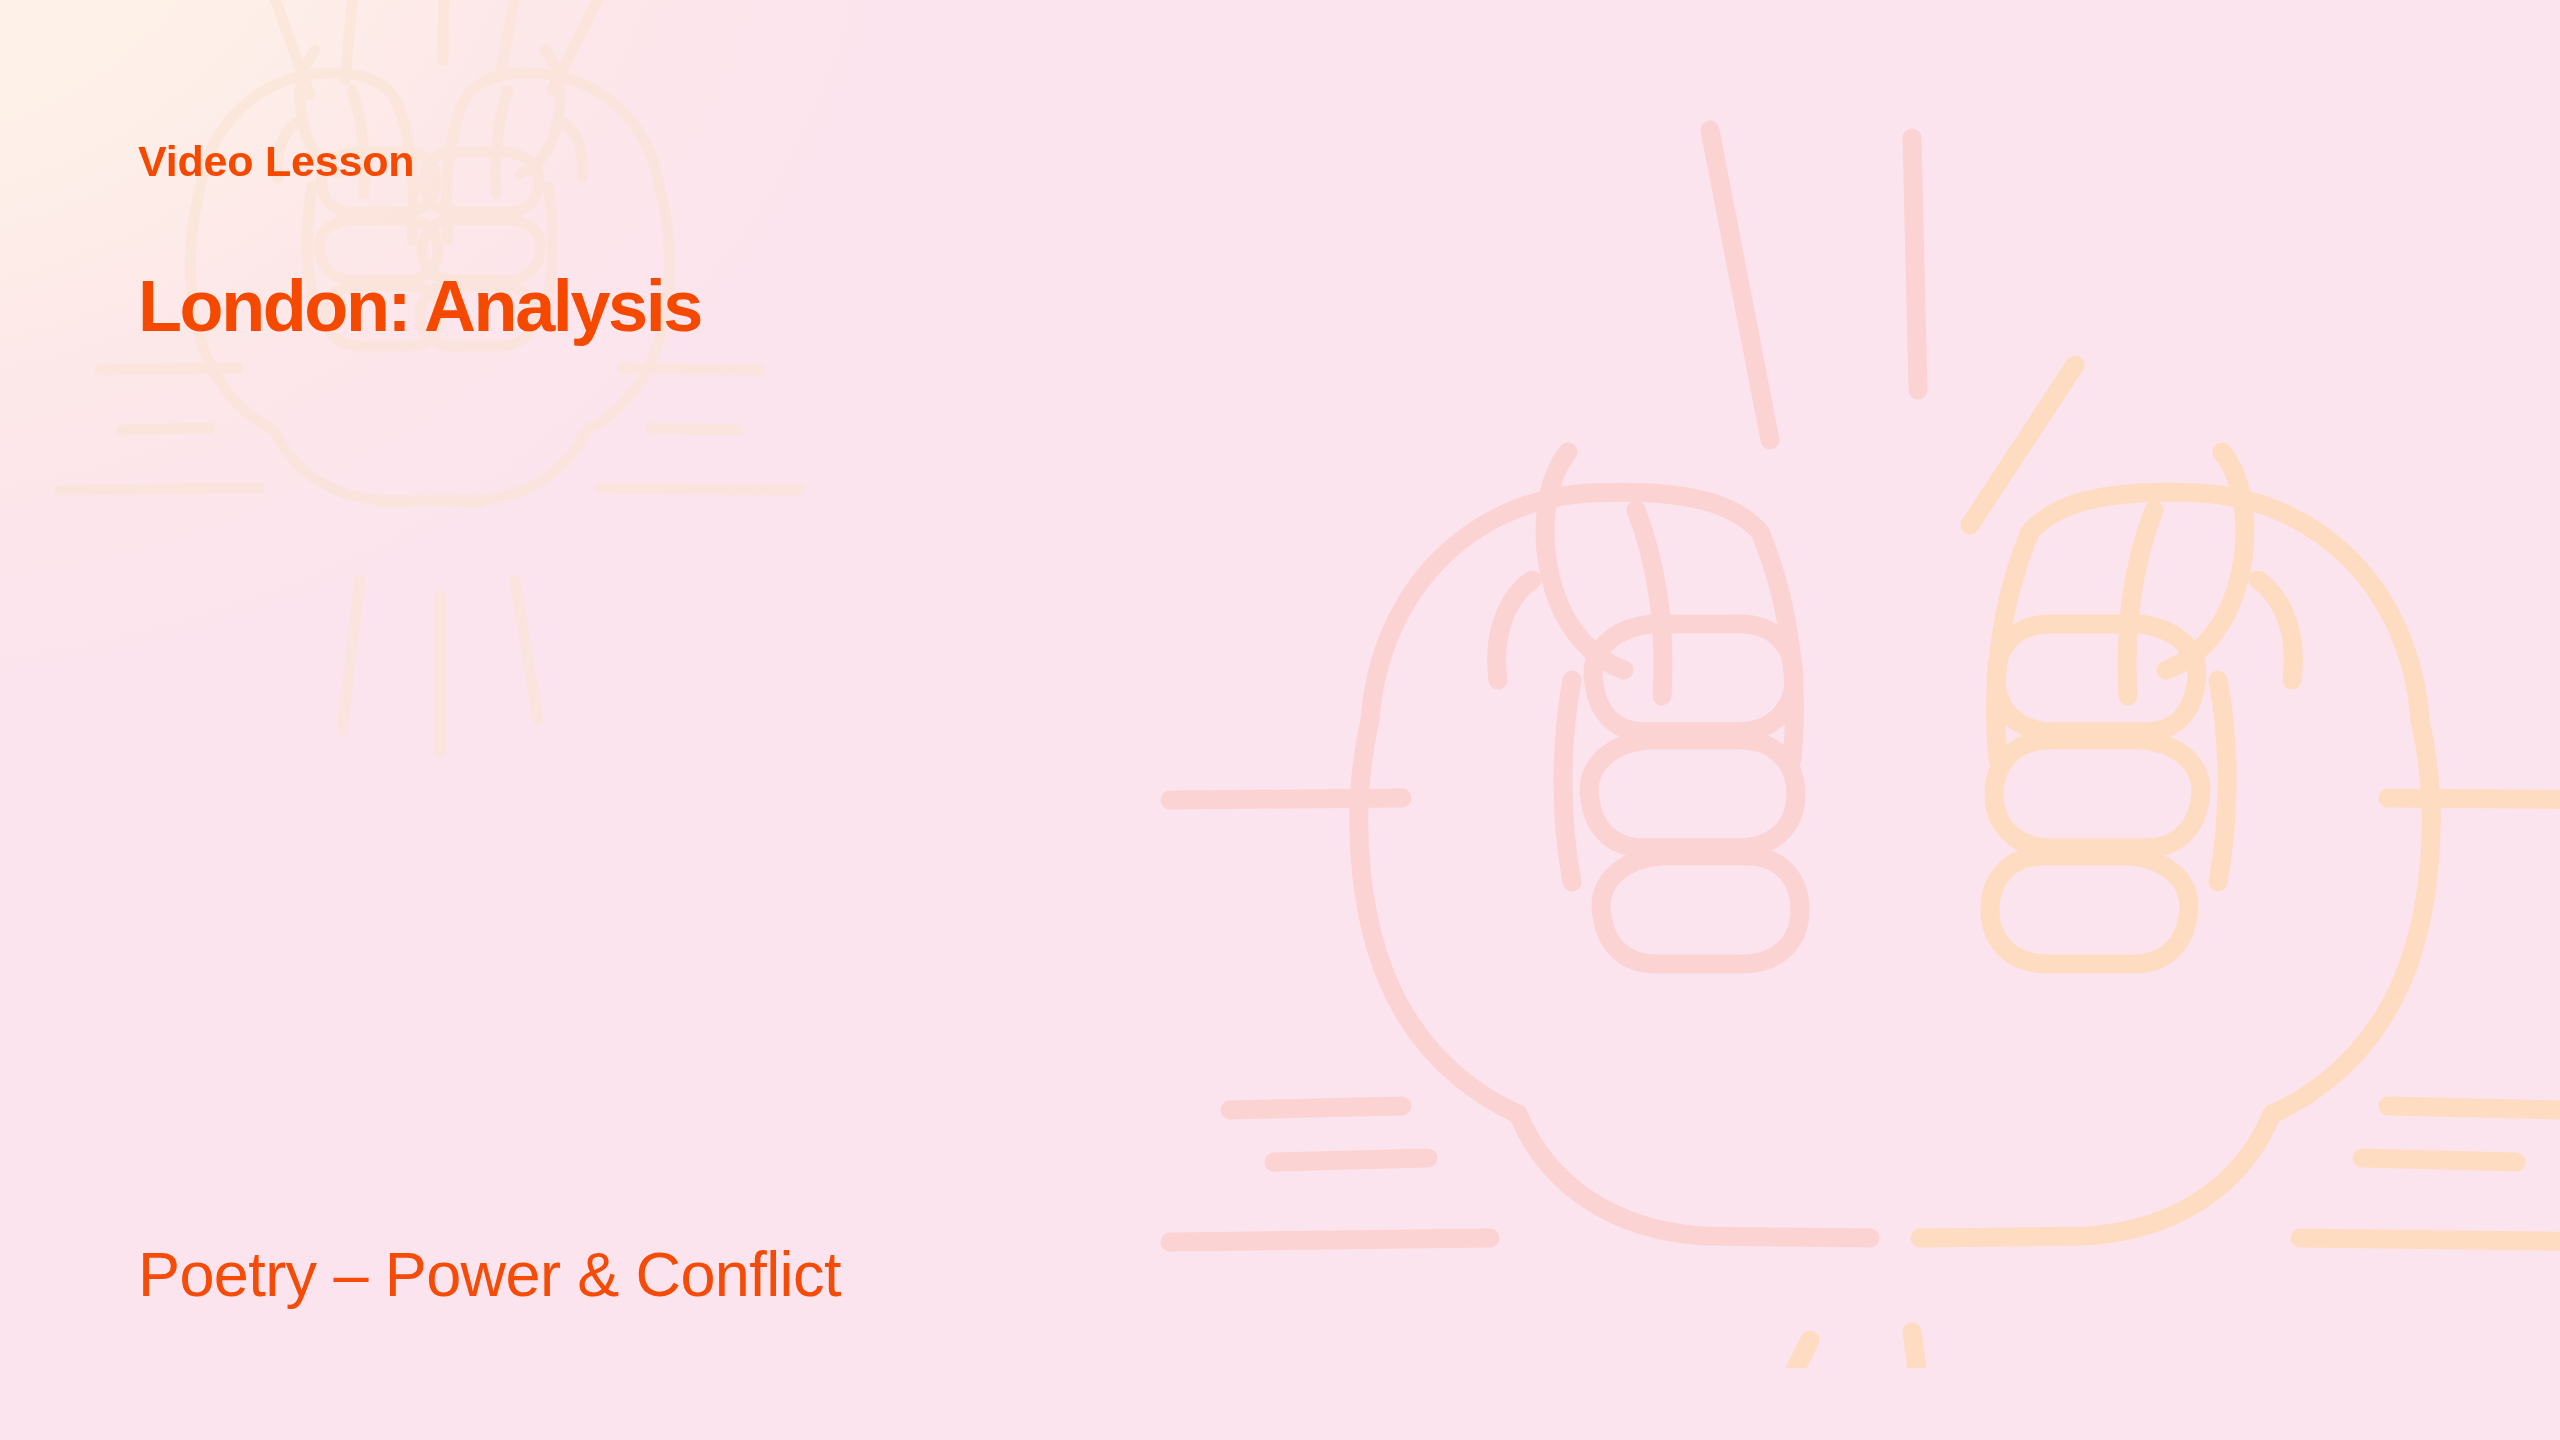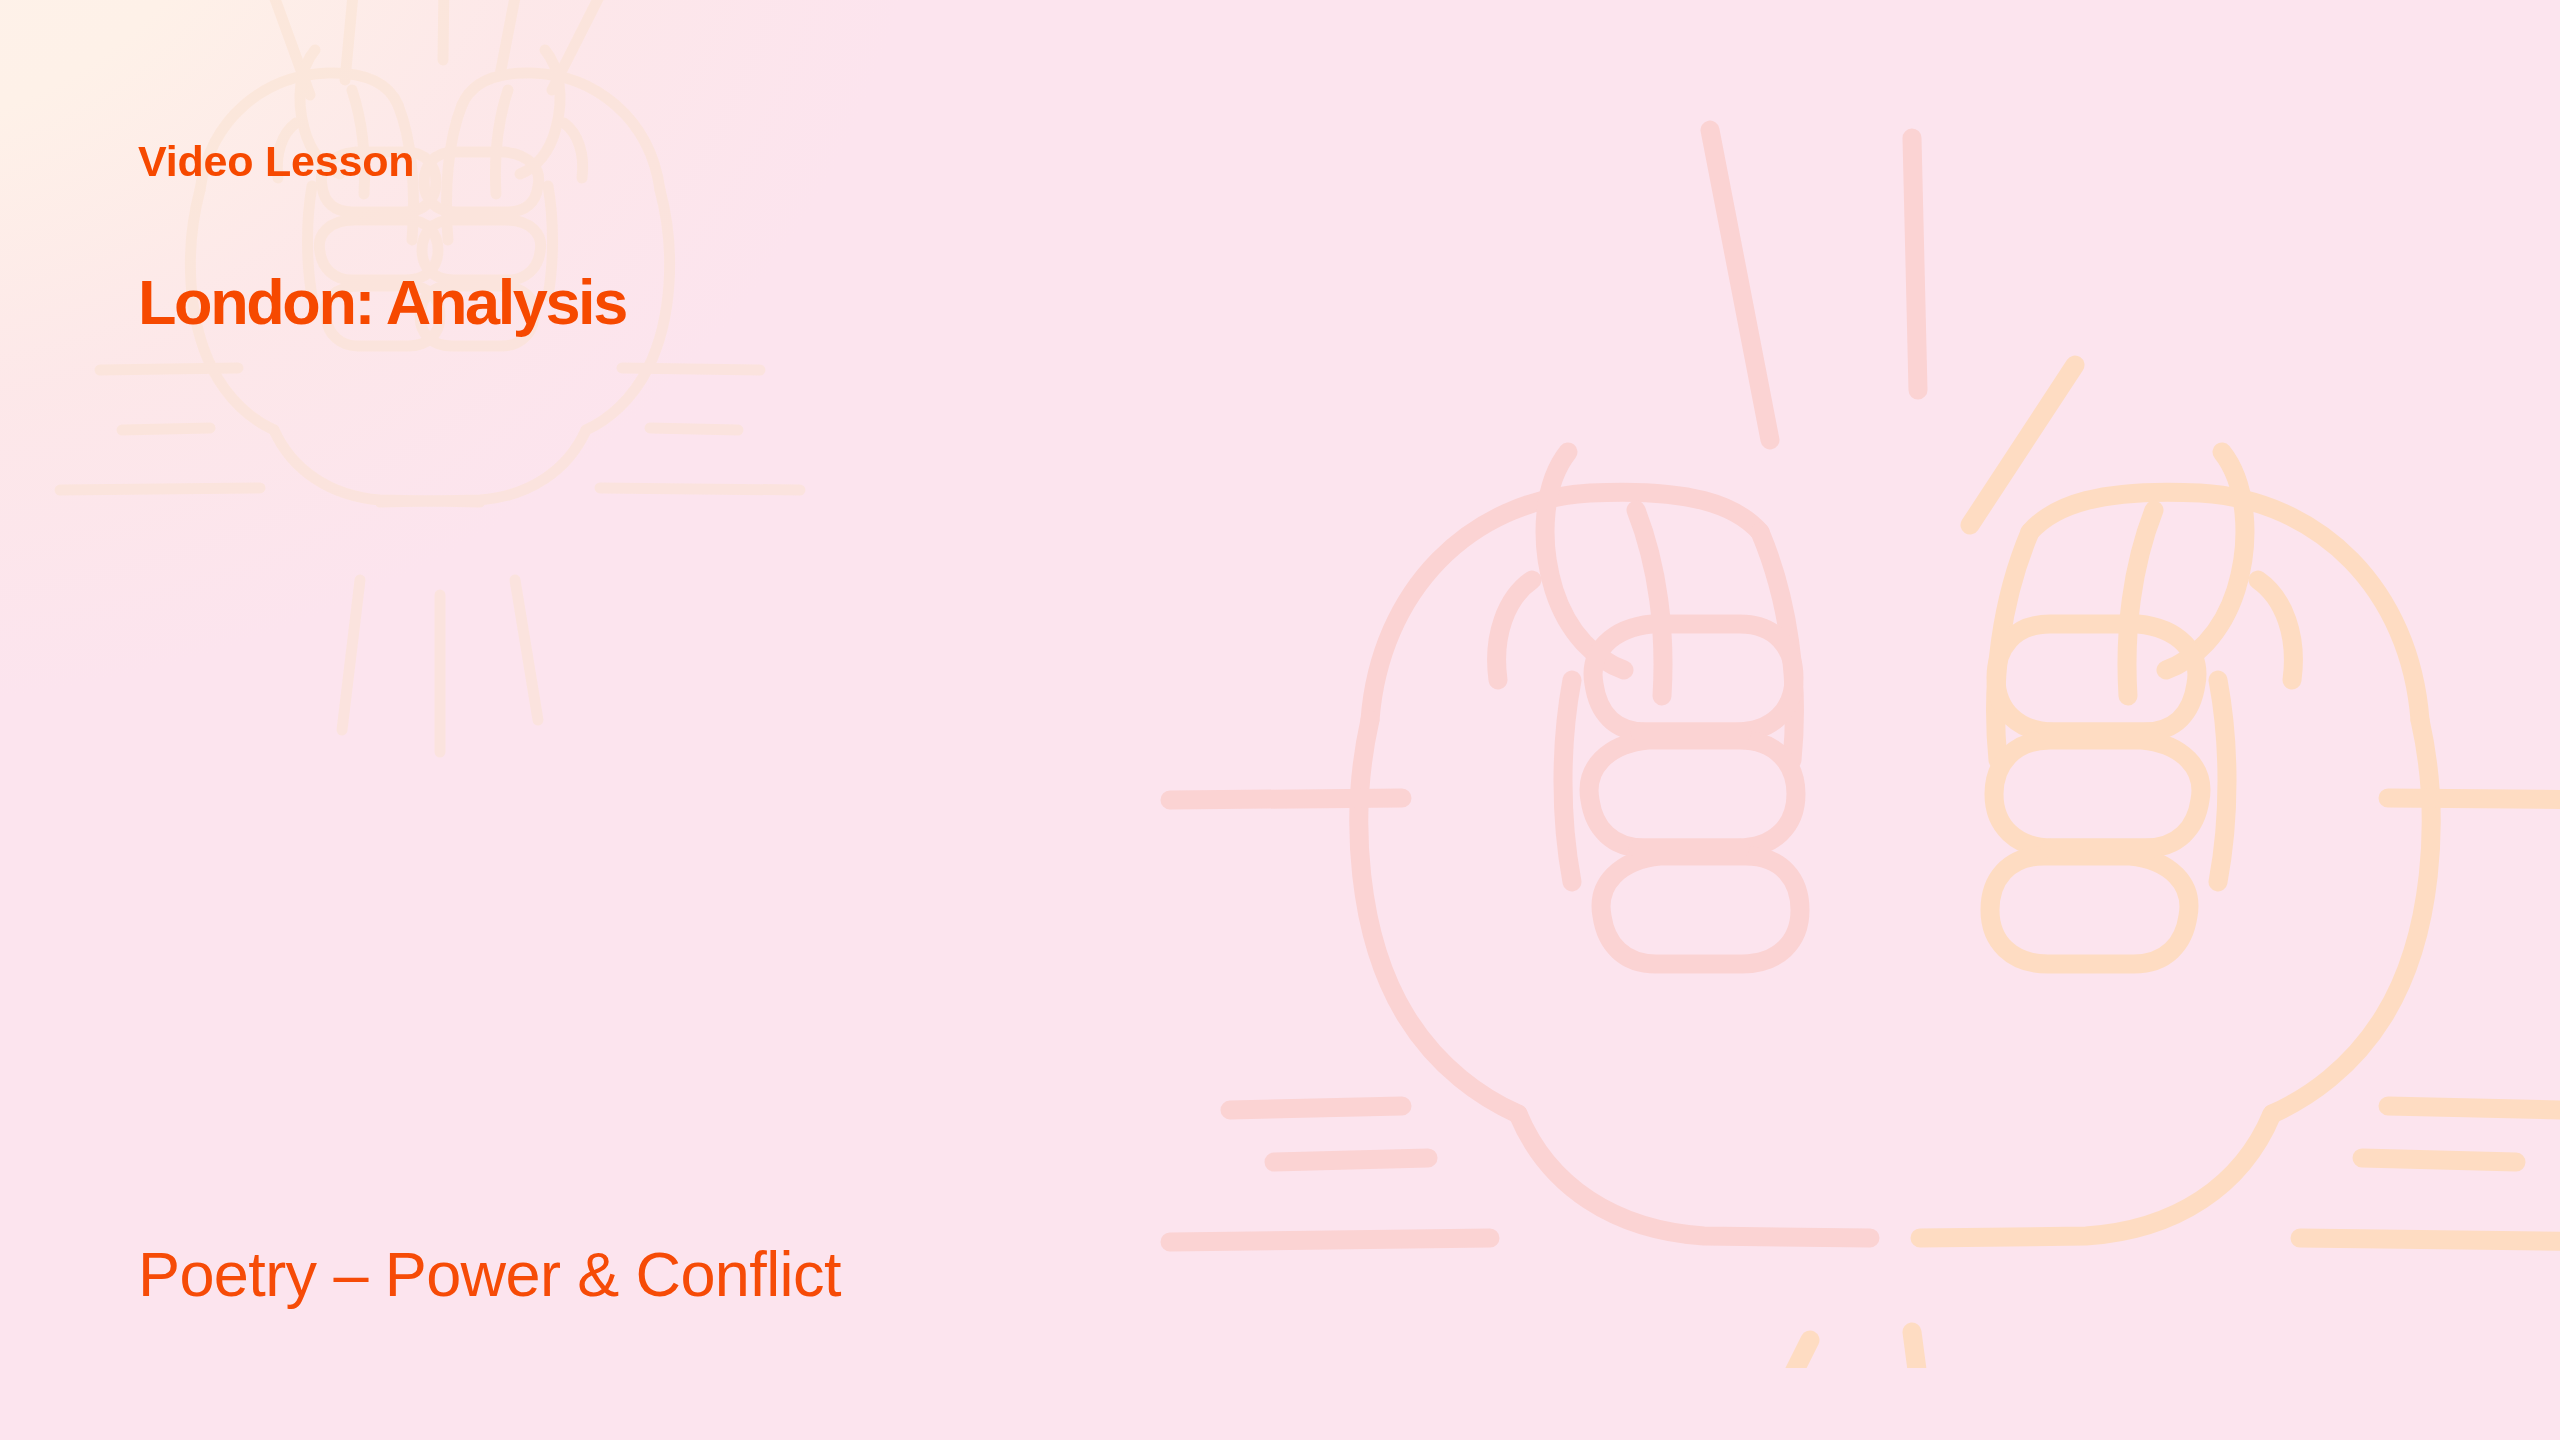--- a/index.html
+++ b/index.html
@@ -41,21 +41,21 @@
     position:absolute; top:140px; left:0;
     font-size:43px;
     font-weight:700;
     letter-spacing:-0.2px;
     color:#F64900;
     line-height:1;
     white-space:nowrap;
   }
   .headline {
     position:absolute; top:268px; left:0;
-    font-size:63px;
+    font-size:72px;
     font-weight:700;
     letter-spacing:-2.4px;
     color:#F64900;
     line-height:1.08;
     white-space:nowrap;
   }
   .footnote {
     position:absolute; top:1243px; left:0;
     font-size:63px;
     font-weight:400;

